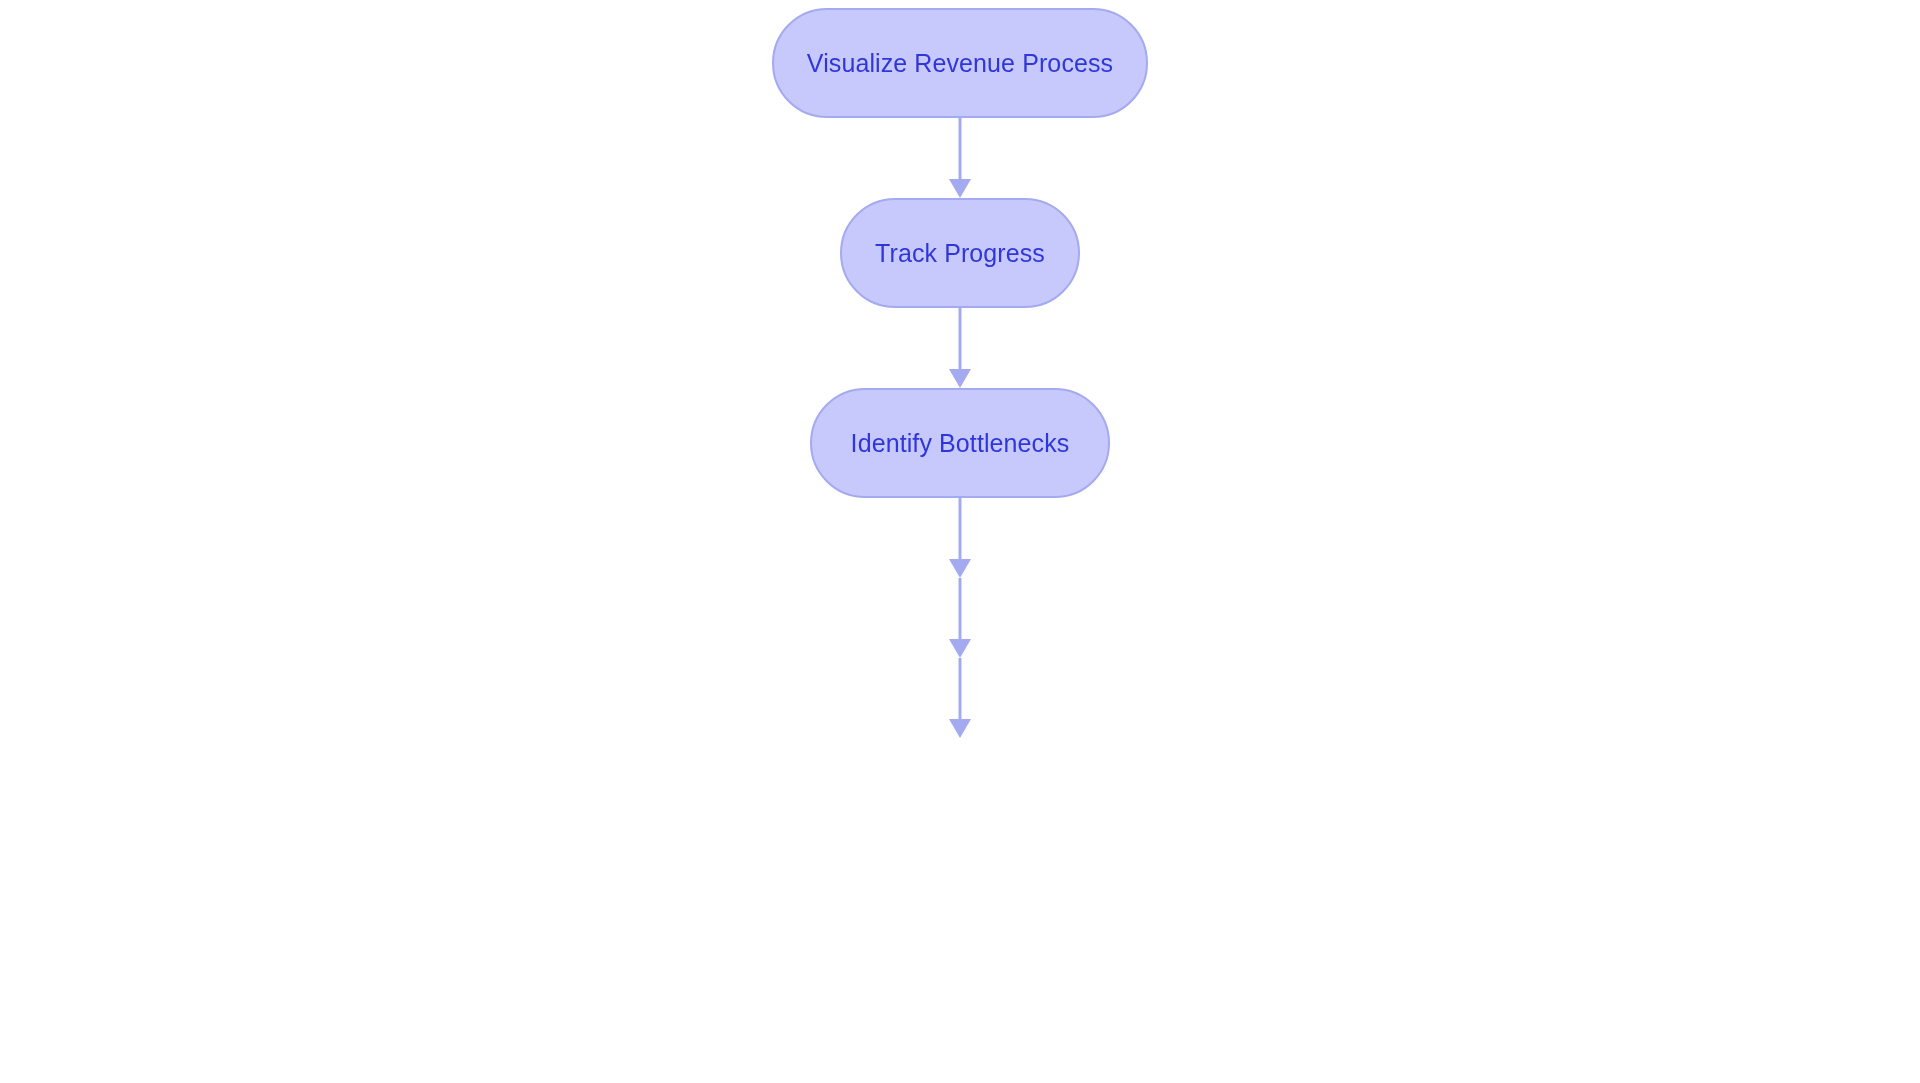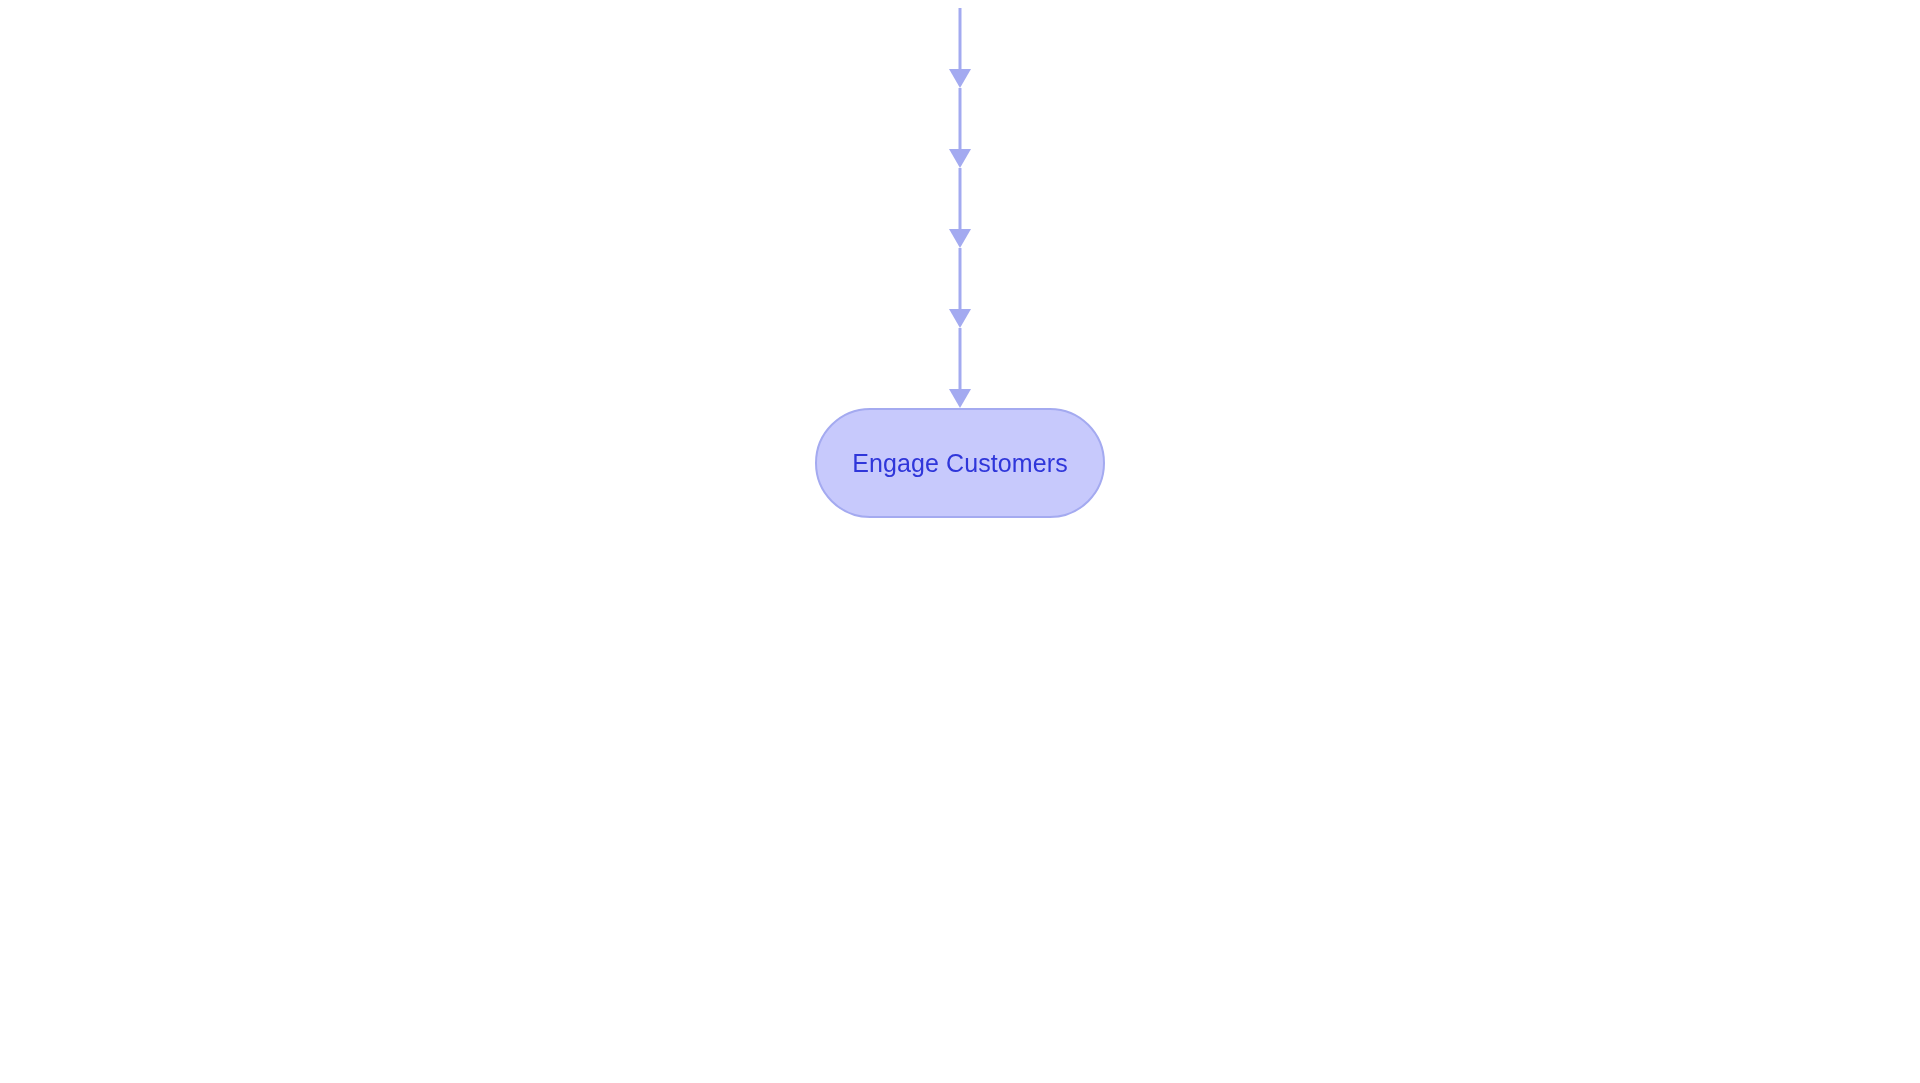--- a/index.html
+++ b/index.html
@@ -94,20 +94,45 @@
   .top-spacer { height: 8px; flex: 0 0 auto; }
 </style>
 </head>
 <body>
 
 <div id="flow-canvas">
   <div class="flow-column">
 
     <div class="top-spacer"></div>
 
+    <div class="node node-w1">
+      <span class="node-label">Visualize Revenue Process</span>
+    </div>
+
+    <div class="connector">
+      <svg viewBox="0 0 24 80" xmlns="http://www.w3.org/2000/svg" aria-hidden="true">
+        <line class="conn-line" x1="12" y1="0" x2="12" y2="62"></line>
+        <polygon class="conn-head" points="12,80 1,61 23,61"></polygon>
+      </svg>
+    </div>
+
+    <div class="node node-w2">
+      <span class="node-label">Track Progress</span>
+    </div>
+
+    <div class="connector">
+      <svg viewBox="0 0 24 80" xmlns="http://www.w3.org/2000/svg" aria-hidden="true">
+        <line class="conn-line" x1="12" y1="0" x2="12" y2="62"></line>
+        <polygon class="conn-head" points="12,80 1,61 23,61"></polygon>
+      </svg>
+    </div>
+
+    <div class="node node-w3">
+      <span class="node-label">Identify Bottlenecks</span>
+    </div>
 
     <div class="connector">
       <svg viewBox="0 0 24 80" xmlns="http://www.w3.org/2000/svg" aria-hidden="true">
         <line class="conn-line" x1="12" y1="0" x2="12" y2="62"></line>
         <polygon class="conn-head" points="12,80 1,61 23,61"></polygon>
       </svg>
     </div>
 
 
     <div class="connector">
@@ -119,33 +144,14 @@
 
 
     <div class="connector">
       <svg viewBox="0 0 24 80" xmlns="http://www.w3.org/2000/svg" aria-hidden="true">
         <line class="conn-line" x1="12" y1="0" x2="12" y2="62"></line>
         <polygon class="conn-head" points="12,80 1,61 23,61"></polygon>
       </svg>
     </div>
 
 
-    <div class="connector">
-      <svg viewBox="0 0 24 80" xmlns="http://www.w3.org/2000/svg" aria-hidden="true">
-        <line class="conn-line" x1="12" y1="0" x2="12" y2="62"></line>
-        <polygon class="conn-head" points="12,80 1,61 23,61"></polygon>
-      </svg>
-    </div>
-
-
-    <div class="connector">
-      <svg viewBox="0 0 24 80" xmlns="http://www.w3.org/2000/svg" aria-hidden="true">
-        <line class="conn-line" x1="12" y1="0" x2="12" y2="62"></line>
-        <polygon class="conn-head" points="12,80 1,61 23,61"></polygon>
-      </svg>
-    </div>
-
-    <div class="node node-w6">
-      <span class="node-label">Engage Customers</span>
-    </div>
-
   </div>
 </div>
 
 </body></html>

